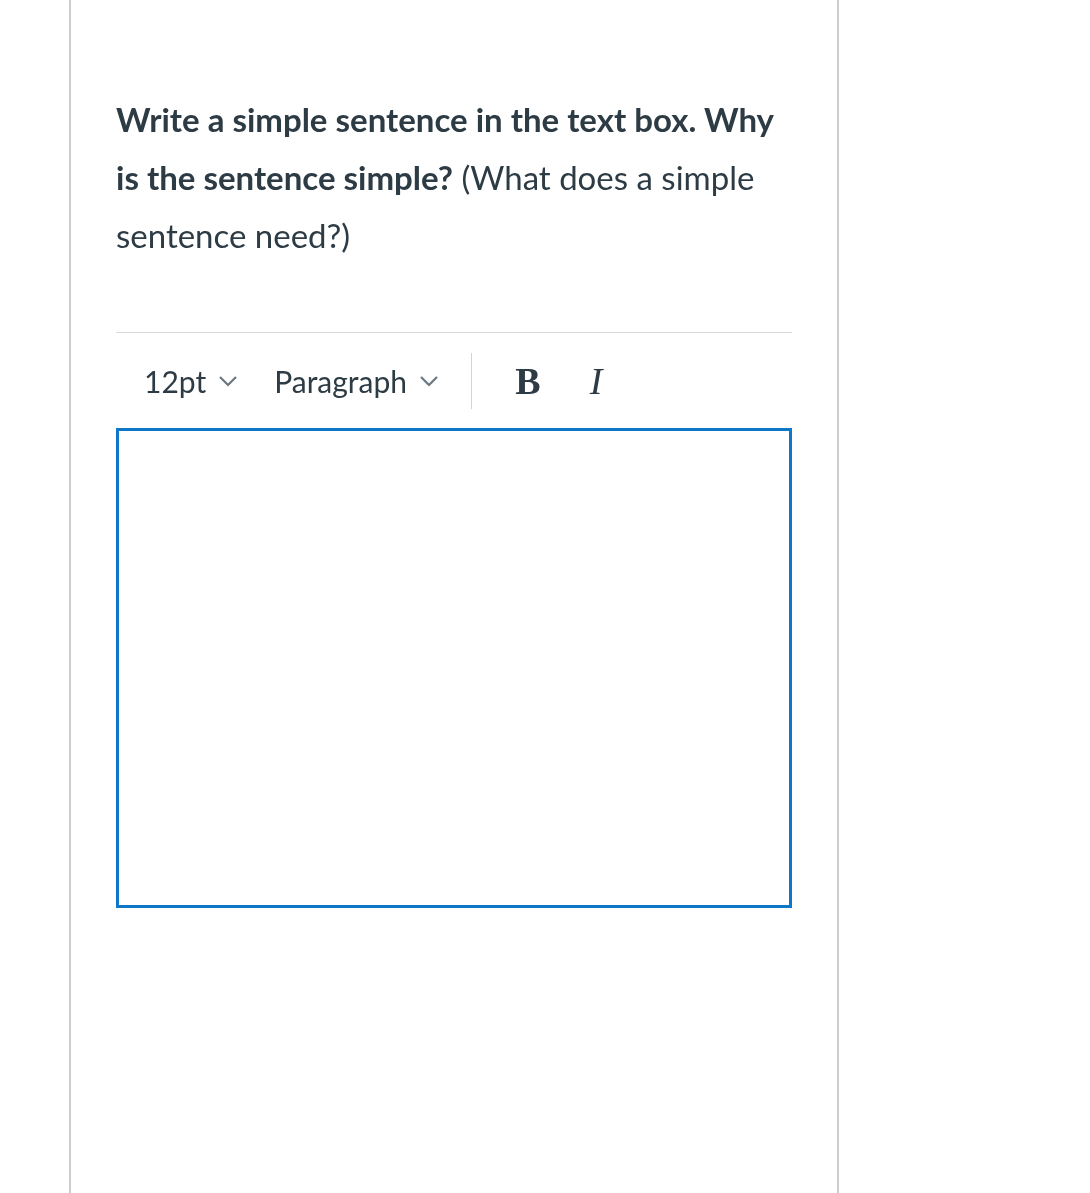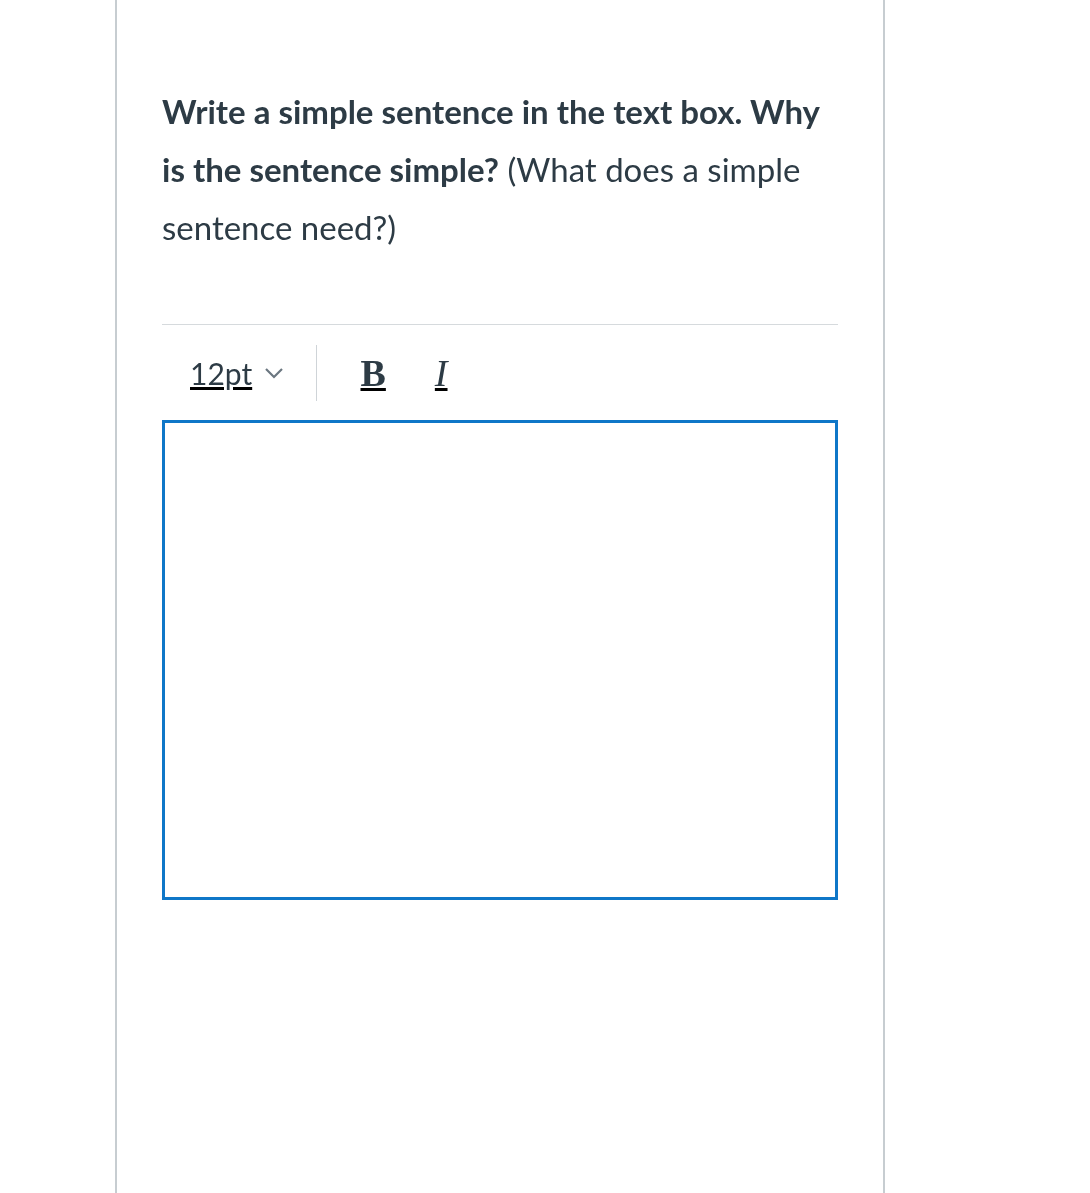--- a/index.html
+++ b/index.html
@@ -15,26 +15,26 @@
       overflow: hidden;
     }
     .outer-container {
       width: 100%;
       height: 100%;
       display: flex;
       justify-content: center;
     }
     .question-panel {
       width: 770px;
-      margin-left: 115px;
+      margin-left: 69px;
       margin-right: auto;
       border-left: 2px solid #c7cdd1;
       border-right: 2px solid #c7cdd1;
       height: 100%;
-      padding: 0 45px;
+      padding: 8px 45px;
       position: relative;
     }
     .question-text {
       margin-top: 82px;
       font-size: 33px;
       line-height: 1.76;
       color: #2d3b45;
     }
     .question-text .bold {
       font-weight: 700;
@@ -49,21 +49,20 @@
       background-color: #fdf0c0;
     }
     .hl-red {
       background-color: #f5c7c3;
     }
     .hl-purple {
       background-color: #e5d4f1;
     }
     .editor-wrap {
       margin-top: 68px;
-      text-decoration: underline;
     }
     .editor-toolbar {
       border-top: 1px solid #d6dadd;
       display: flex;
       align-items: center;
       height: 96px;
       padding: 0 10px;
       gap: 0;
     }
     .tb-select {
@@ -138,20 +137,28 @@
 
         <div class="tb-select">
           <span>12pt</span>
           <span class="chev">
             <svg viewBox="0 0 20 12" fill="none" stroke="#6b7780" stroke-width="2.2">
               <polyline points="2,2 10,10 18,2"></polyline>
             </svg>
           </span>
         </div>
 
+        <div class="tb-select">
+          <span>Paragraph</span>
+          <span class="chev">
+            <svg viewBox="0 0 20 12" fill="none" stroke="#6b7780" stroke-width="2.2">
+              <polyline points="2,2 10,10 18,2"></polyline>
+            </svg>
+          </span>
+        </div>
 
         <div class="tb-divider"></div>
 
         <div class="tb-btn bold-btn">
           <span>B</span>
         </div>
 
         <div class="tb-btn italic-btn">
           <span>I</span>
         </div>

